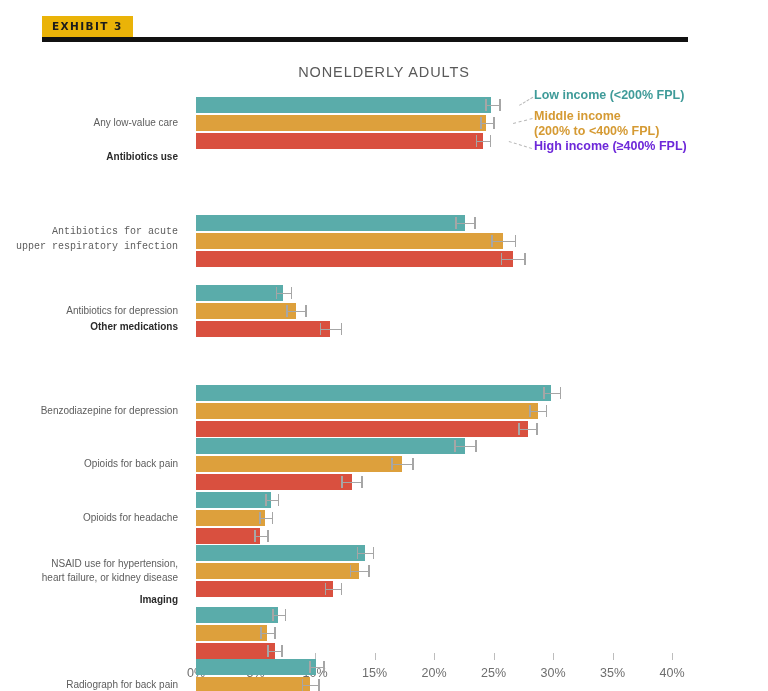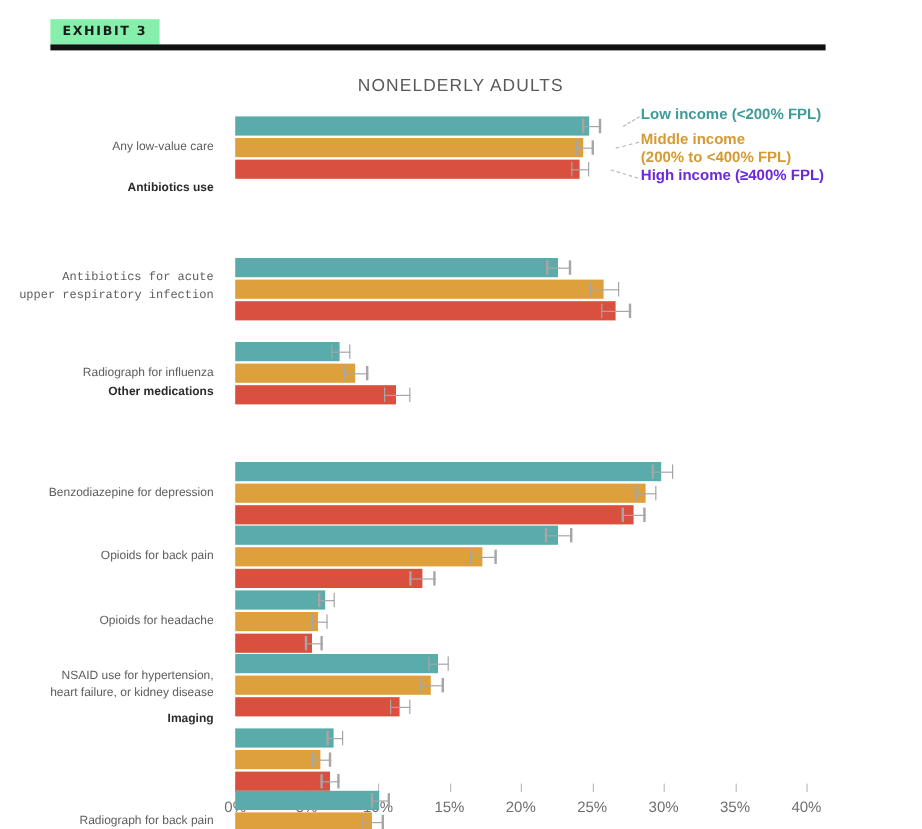--- a/index.html
+++ b/index.html
@@ -16,21 +16,21 @@
   }
 
   
   .badge-row {
     position: absolute;
     left: 42px; top: 16px;
     width: 684px; height: 22px;
   }
   .badge {
     position: absolute; left: 0; top: 0;
-    background: #86efac;
+    background: #eab308;
     color: #1b1b1b;
     font-size: 10.5px;
     font-weight: bold;
     letter-spacing: 1.4px;
     padding: 4px 10px 5px 10px;
     font-family: "DejaVu Sans", sans-serif;
   }
   .rule {
     position: absolute;
     left: 42px; top: 37px;
@@ -165,21 +165,21 @@
     <div class="badge">EXHIBIT 3</div>
   </div>
   <div class="rule"></div>
   <div class="panel-title">NONELDERLY ADULTS</div>
 
   <div id="labels">
       <div class="cat-label" style="top: 22.75px;">Any low-value care</div>
       <div class="cat-label header" style="top: 57px;">Antibiotics use</div>
       <div class="cat-label" style="top: 132px; font-family: Liberation Mono, monospace;">Antibiotics for acute
 upper respiratory infection</div>
-      <div class="cat-label" style="top: 210.75px;">Radiograph for influenza</div>
+      <div class="cat-label" style="top: 210.75px;">Antibiotics for depression</div>
       <div class="cat-label header" style="top: 227px;">Other medications</div>
       <div class="cat-label" style="top: 310.75px;">Benzodiazepine for depression</div>
       <div class="cat-label" style="top: 363.75px;">Opioids for back pain</div>
       <div class="cat-label" style="top: 417.75px;">Opioids for headache</div>
       <div class="cat-label" style="top: 463.5px; margin-left: 20px;">NSAID use for hypertension,
 heart failure, or kidney disease</div>
       <div class="cat-label header" style="top: 500px;">Imaging</div>
       <div class="cat-label" style="top: 584.75px;">Radiograph for back pain</div>
     </div>
 

